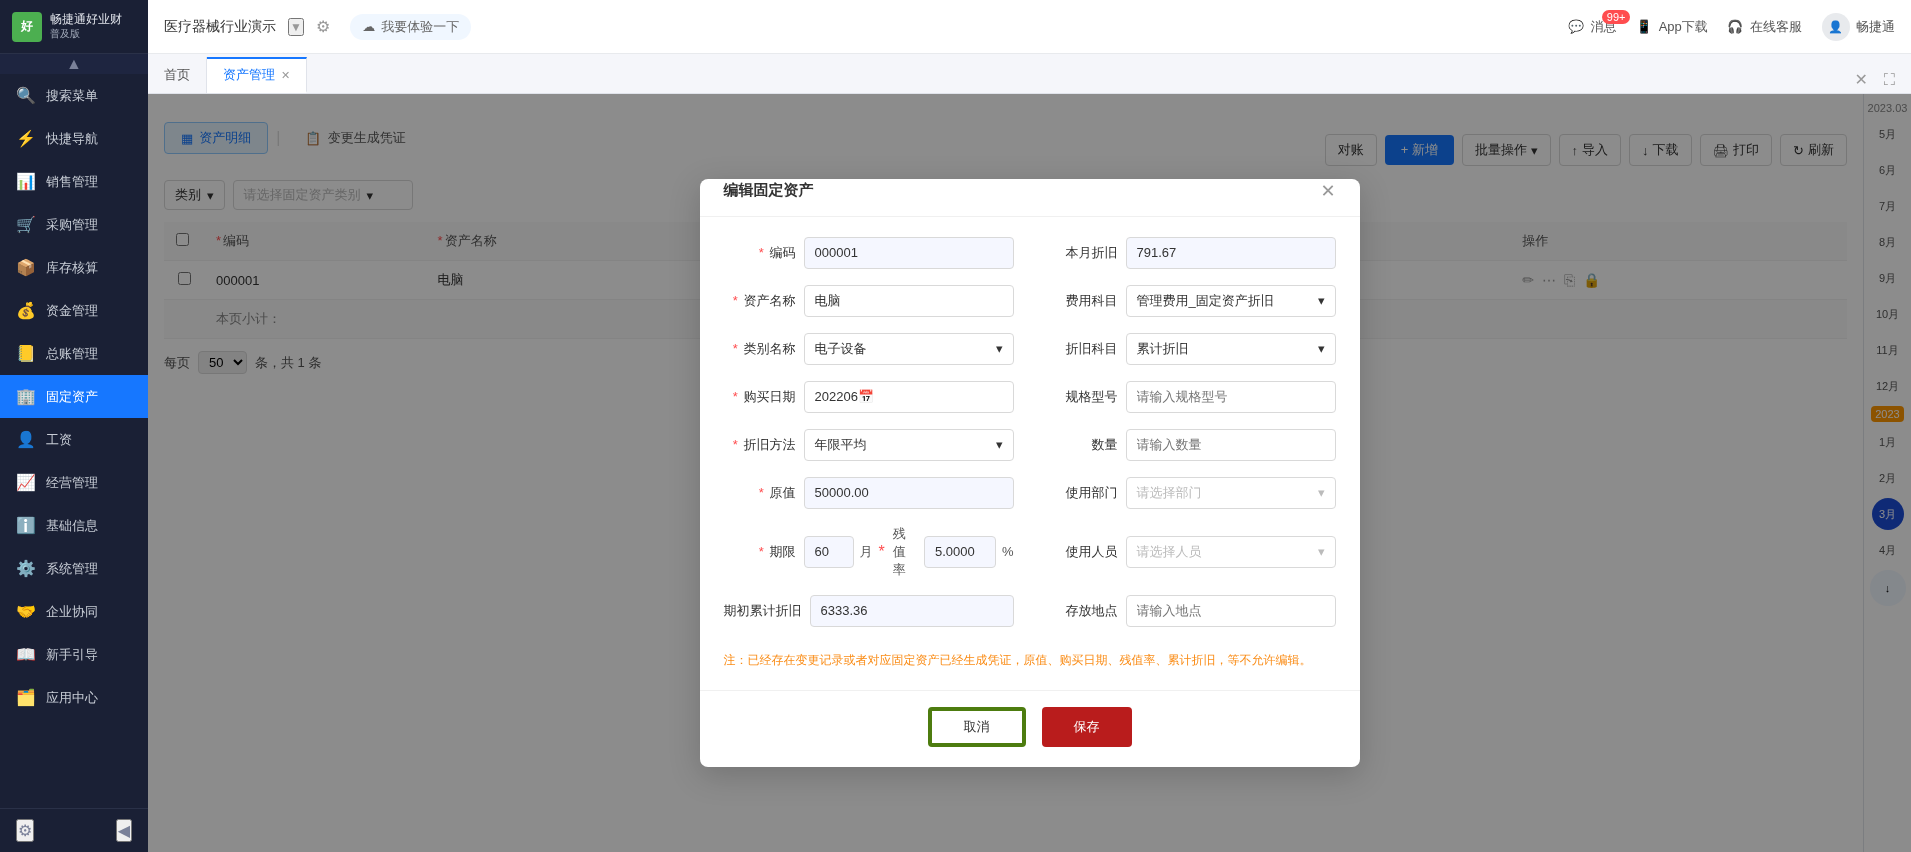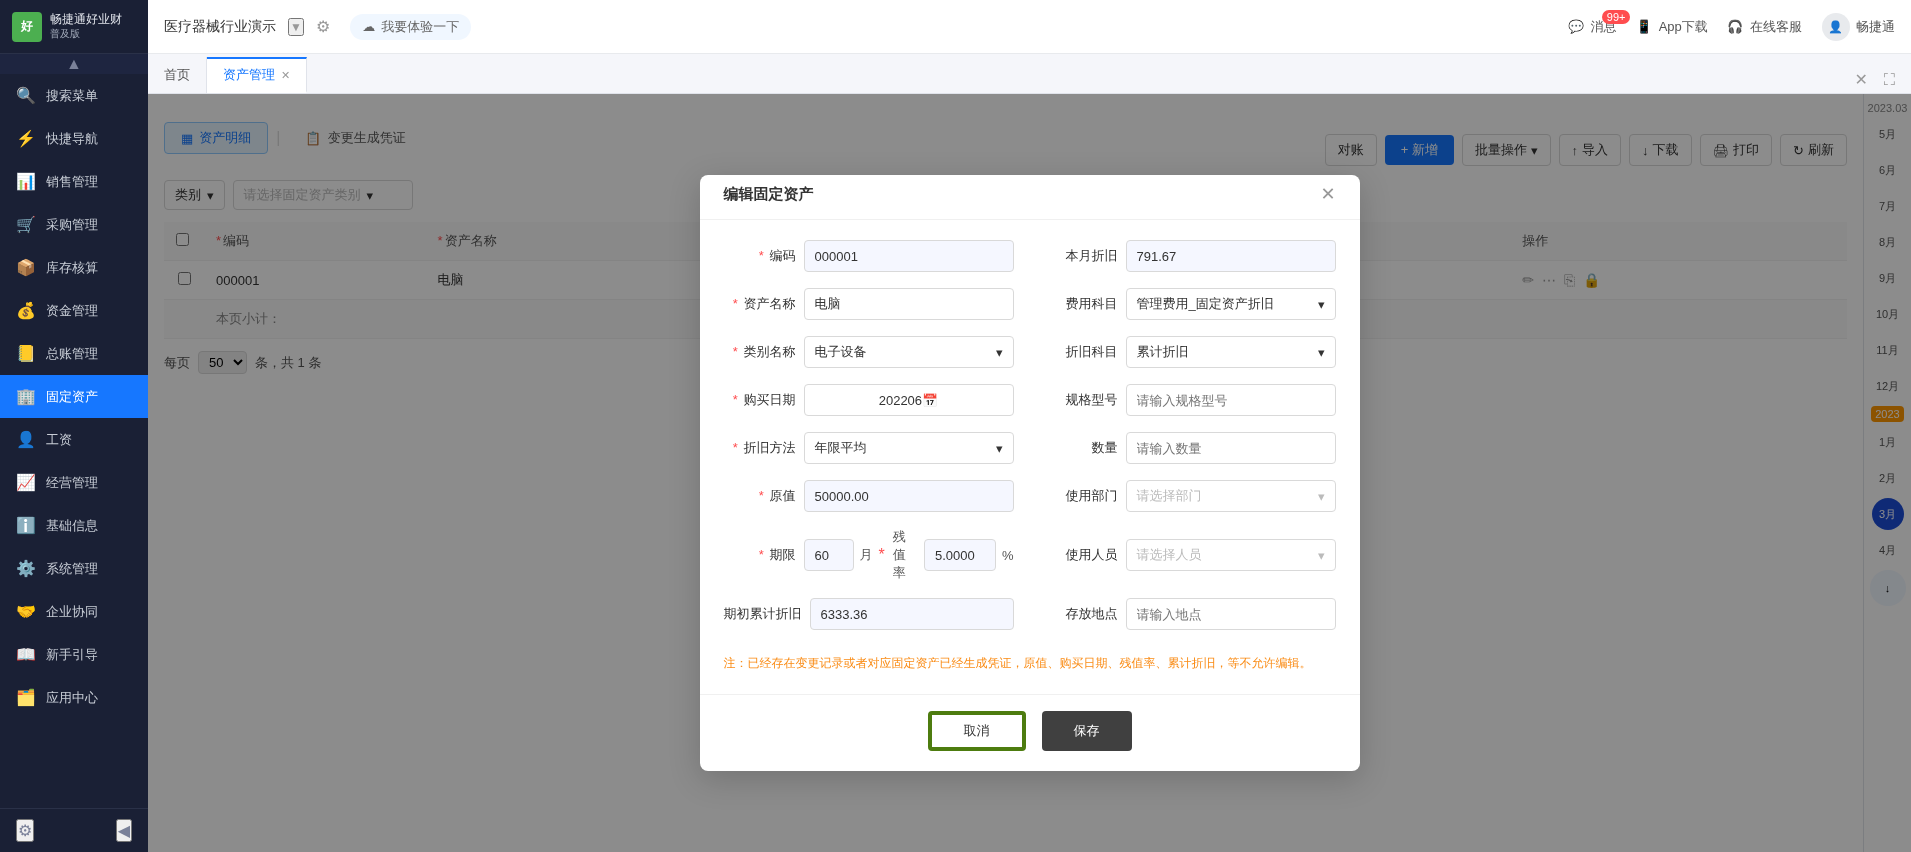--- a/index.html
+++ b/index.html
@@ -204,39 +204,39 @@
     }
 
     
     .modal {
       background: white; border-radius: 8px;
       width: 660px;
       box-shadow: 0 8px 32px rgba(0,0,0,0.18);
     }
     .modal-header {
       display: flex; align-items: center; justify-content: space-between;
-      padding: 8px 24px 14px;
+      padding: 1px 24px 14px;
       border-bottom: 1px solid #f0f0f0;
       gap: 18px;
     }
     .modal-title { font-size: 15px; font-weight: 600; color: #333; }
     .modal-close { background: none; border: none; font-size: 18px; color: #999; cursor: pointer; }
     .modal-body { padding: 20px 24px; }
     .modal-footer {
       display: flex; justify-content: center; gap: 16px;
       padding: 16px 24px 20px;
       border-top: 1px solid #f0f0f0;
     }
     .modal-cancel {
       background: white; color: #333; border: 4px solid #4d7c0f;
       border-radius: 4px; padding: 7px 32px; font-size: 13px; cursor: pointer;
       min-width: 80px;
     }
     .modal-save {
-      background: #404040; color: white; border: none;
+      background: #b91c1c; color: white; border: none;
       border-radius: 4px; padding: 7px 32px; font-size: 13px; cursor: pointer;
       min-width: 80px;
     }
 
     
     .form-grid {
       display: grid; grid-template-columns: 1fr 1fr; gap: 16px 32px;
     }
     .form-row { display: flex; align-items: center; gap: 8px; margin-bottom: 0; }
     .form-label {
@@ -253,21 +253,21 @@
     .form-select-wrap {
       flex: 1; height: 32px; border: 1px solid #d9d9d9; border-radius: 4px;
       padding: 0 10px; font-size: 13px; color: #333;
       display: flex; align-items: center; justify-content: space-between;
       cursor: pointer; background: white;
     }
     .form-select-wrap.placeholder { color: #bbb; }
     .form-date-wrap {
       flex: 1; height: 32px; border: 1px solid #d9d9d9; border-radius: 4px;
       padding: 0 10px; font-size: 13px; color: #333;
-      display: flex; align-items: center; justify-content: center;
+      display: flex; align-items: center; justify-content: flex-start;
       cursor: pointer; background: white;
     }
     .form-row-inline { display: flex; align-items: center; gap: 6px; }
     .form-unit { font-size: 13px; color: #555; }
     .form-note {
       font-size: 12px; color: #fa8c16;
       margin-top: 10px; line-height: 1.6;
       grid-column: 1 / -1;
     }
 

